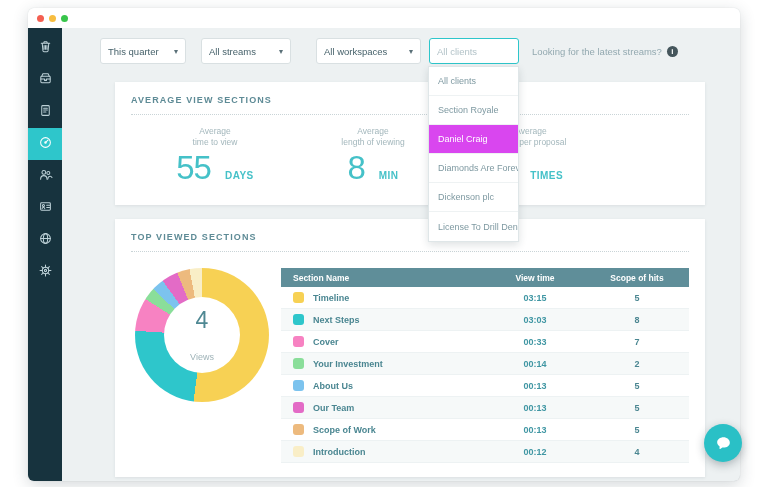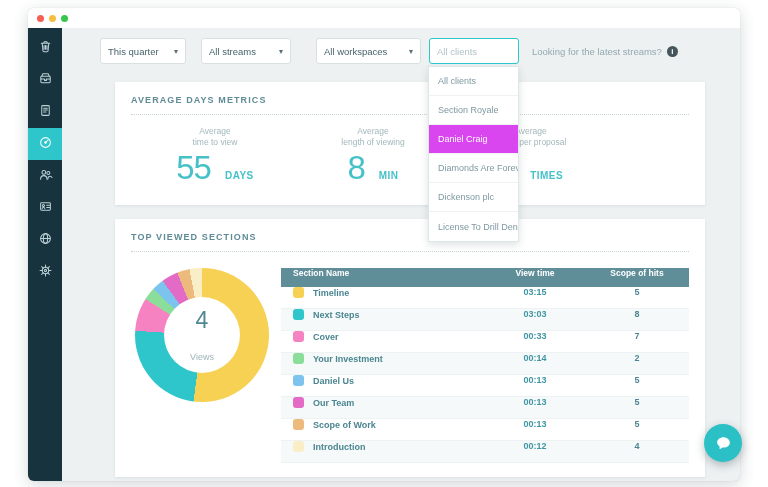--- a/index.html
+++ b/index.html
@@ -63,25 +63,25 @@
 
   .sections-content{ display:flex; padding-top:16px; }
   .donut-wrap{ flex:0 0 150px; display:flex; justify-content:flex-start; padding-left:4px; }
   .donut{ width:134px; height:134px; border-radius:50%; position:relative; }
   .donut-hole{ position:absolute; left:29px; top:29px; width:76px; height:76px; background:#fff; border-radius:50%;
     display:flex; flex-direction:column; align-items:center; justify-content:center; }
   .hole-num{ font-size:23px; color:#4f8893; line-height:1; }
   .hole-label{ font-size:9px; color:#9fb3b8; margin-top:20px; }
 
   .tablebox{ flex:1; min-width:0; }
-  .thead{ display:flex; background:#5f8e99; color:#fff; height:19px; font-size:8.5px; font-weight:bold; }
+  .thead{ display:flex; background:#5f8e99; color:#fff; height:19px; align-items:center; font-size:8.5px; font-weight:bold; }
   .tc-name{ flex:1; padding-left:12px; }
   .tc-vt{ width:100px; text-align:center; }
   .tc-hits{ width:104px; text-align:center; }
-  .trow{ display:flex; height:22px; align-items:flex-start; font-size:9px; border-bottom:1px solid #edf2f3; background:#fff; }
+  .trow{ display:flex; height:22px; align-items:center; font-size:9px; border-bottom:1px solid #edf2f3; background:#fff; }
   .trow.alt{ background:#f6f9f9; }
   .cell-name{ flex:1; display:flex; align-items:center; padding-left:12px; min-width:0; }
   .swatch{ width:11px; height:11px; border-radius:3px; margin-right:9px; flex:0 0 11px; }
   .row-name{ color:#4a8691; font-weight:bold; }
   .row-vt{ width:100px; text-align:center; color:#3f96a3; font-weight:bold; }
   .row-hits{ width:104px; text-align:center; color:#4a8691; font-weight:bold; }
 
   .chat{ position:absolute; left:704px; top:424px; width:38px; height:38px; border-radius:50%;
     background:#2ac0c6; box-shadow:0 3px 10px rgba(20,40,50,.3); display:flex; align-items:center;
     justify-content:center; z-index:50; cursor:pointer; }
@@ -176,21 +176,21 @@
       <div class="dropdown" id="client-dropdown">
           <div class="dd-item">All clients</div>
           <div class="dd-item">Section Royale</div>
           <div class="dd-item sel">Daniel Craig</div>
           <div class="dd-item">Diamonds Are Forev...</div>
           <div class="dd-item">Dickenson plc</div>
           <div class="dd-item">License To Drill Denti...</div>
         </div>
 
       <section class="panel panel1">
-        <div class="panel-title">AVERAGE DAYS METRICS</div>
+        <div class="panel-title">AVERAGE VIEW SECTIONS</div>
         <div class="dotted"></div>
         <div class="metrics" id="metrics">
             <div class="metric">
               <div class="m-label">Average<br>time to view</div>
               <div class="m-value">
                 <span class="m-big">55</span>
                 <span class="m-unit">DAYS</span>
               </div>
             </div>
             <div class="metric">
@@ -257,21 +257,21 @@
                   <span class="cell-name">
                     <i class="swatch" style="background:#8ade9a"></i>
                     <span class="row-name">Your Investment</span>
                   </span>
                   <span class="row-vt">00:14</span>
                   <span class="row-hits">2</span>
                 </div>
                 <div class="trow">
                   <span class="cell-name">
                     <i class="swatch" style="background:#7cc3ee"></i>
-                    <span class="row-name">Daniel Us</span>
+                    <span class="row-name">About Us</span>
                   </span>
                   <span class="row-vt">00:13</span>
                   <span class="row-hits">5</span>
                 </div>
                 <div class="trow alt">
                   <span class="cell-name">
                     <i class="swatch" style="background:#e36bc6"></i>
                     <span class="row-name">Our Team</span>
                   </span>
                   <span class="row-vt">00:13</span>

